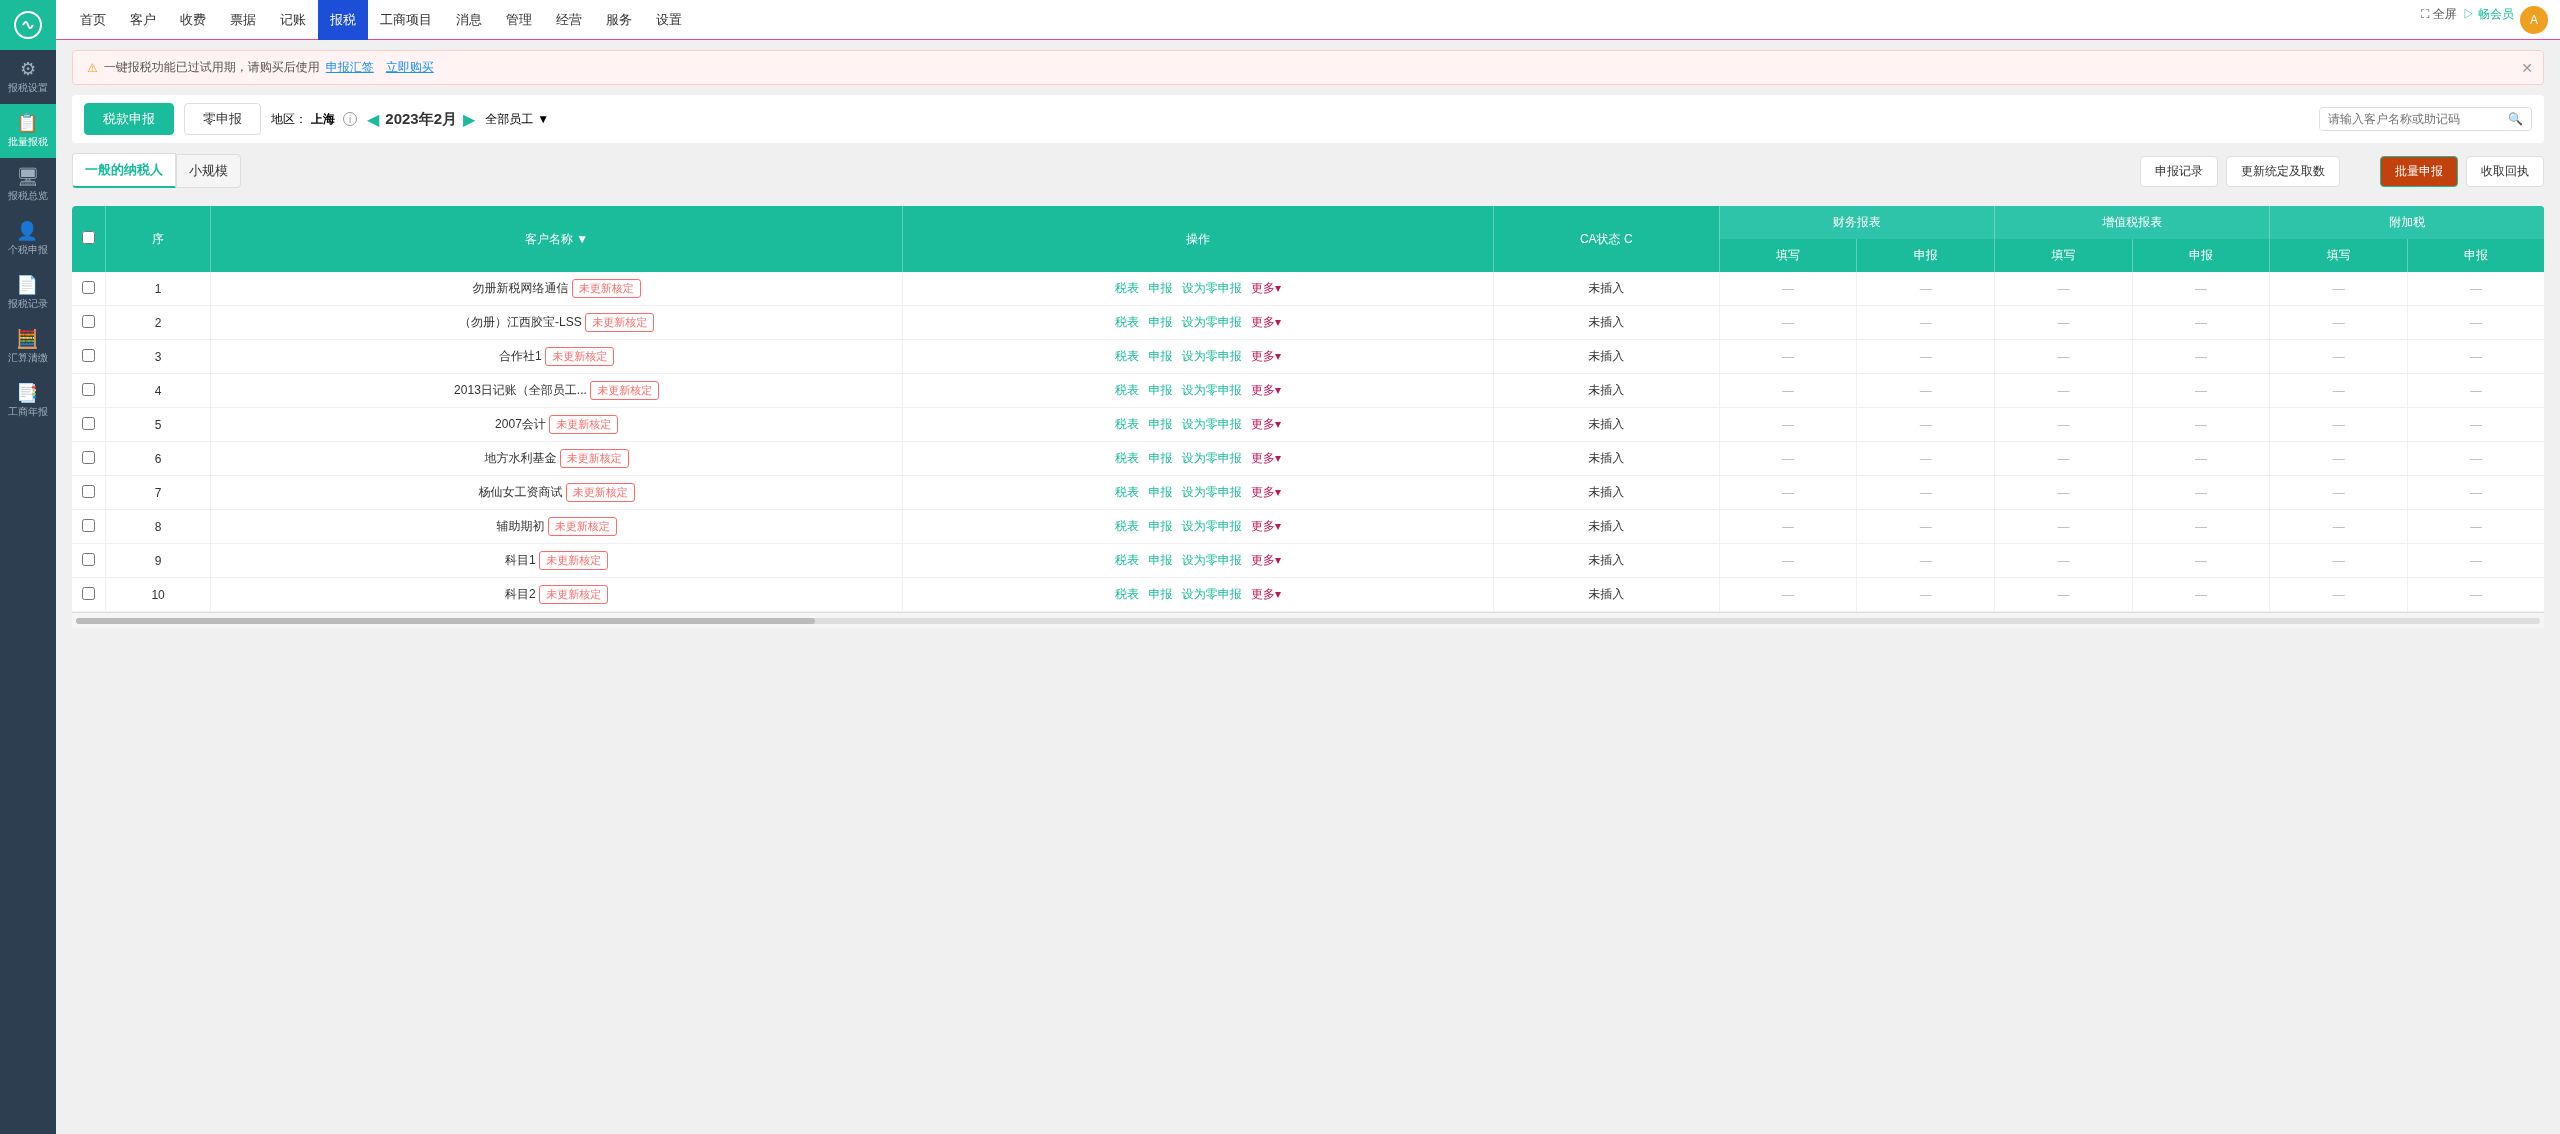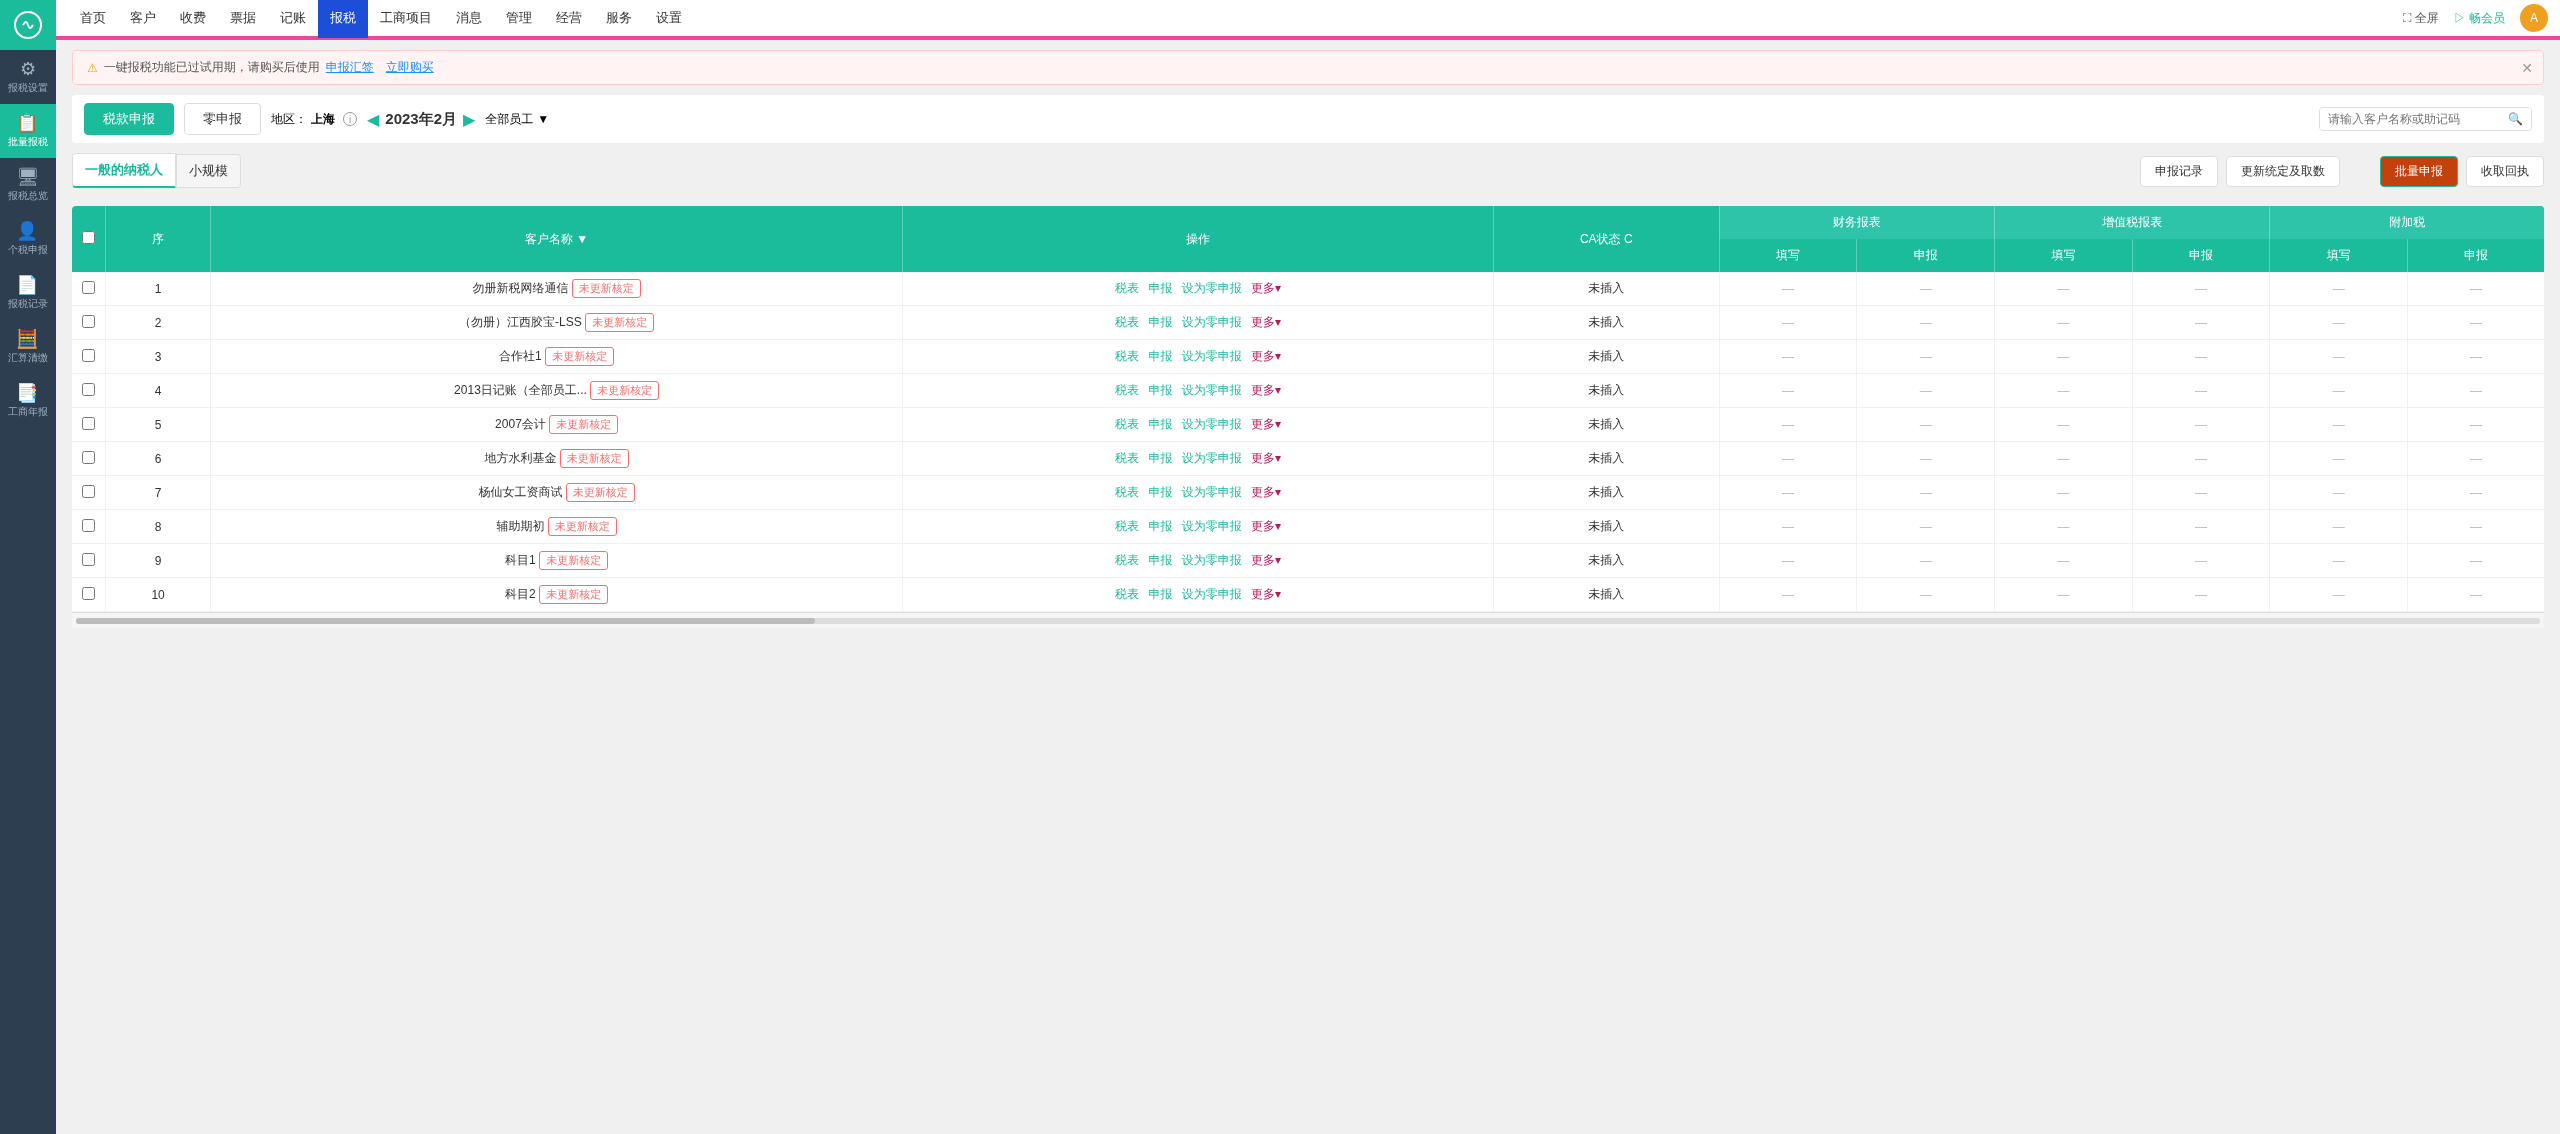--- a/index.html
+++ b/index.html
@@ -48,37 +48,37 @@
       display: flex;
       flex-direction: column;
       overflow: hidden;
     }
     .topnav {
       height: 40px;
       background: #fff;
       display: flex;
       align-items: center;
       padding: 8px 12px;
-      border-bottom: 4px solid #ec4899;
+      border-bottom: 1px solid #ec4899;
       flex-shrink: 0;
     }
     .topnav-item {
       padding: 0 12px;
       height: 40px;
       line-height: 40px;
       cursor: pointer;
       color: #333;
       font-size: 13px;
     }
     .topnav-item.active { background: #1d4ed8; color: #fff; }
     .topnav-right {
       margin-left: auto;
       display: flex;
-      align-items: center;
-      gap: 15px;
+      align-items: flex-start;
+      gap: 6px;
       font-size: 12px;
       color: #555;
     }
     .topnav-right span { cursor: pointer; }
     .avatar { width: 28px; height: 28px; border-radius: 50%; background: #f0a020; display: flex; align-items: center; justify-content: center; color: #fff; font-size: 12px; }
 
     
     .page-content {
       flex: 1;
       overflow: auto;

